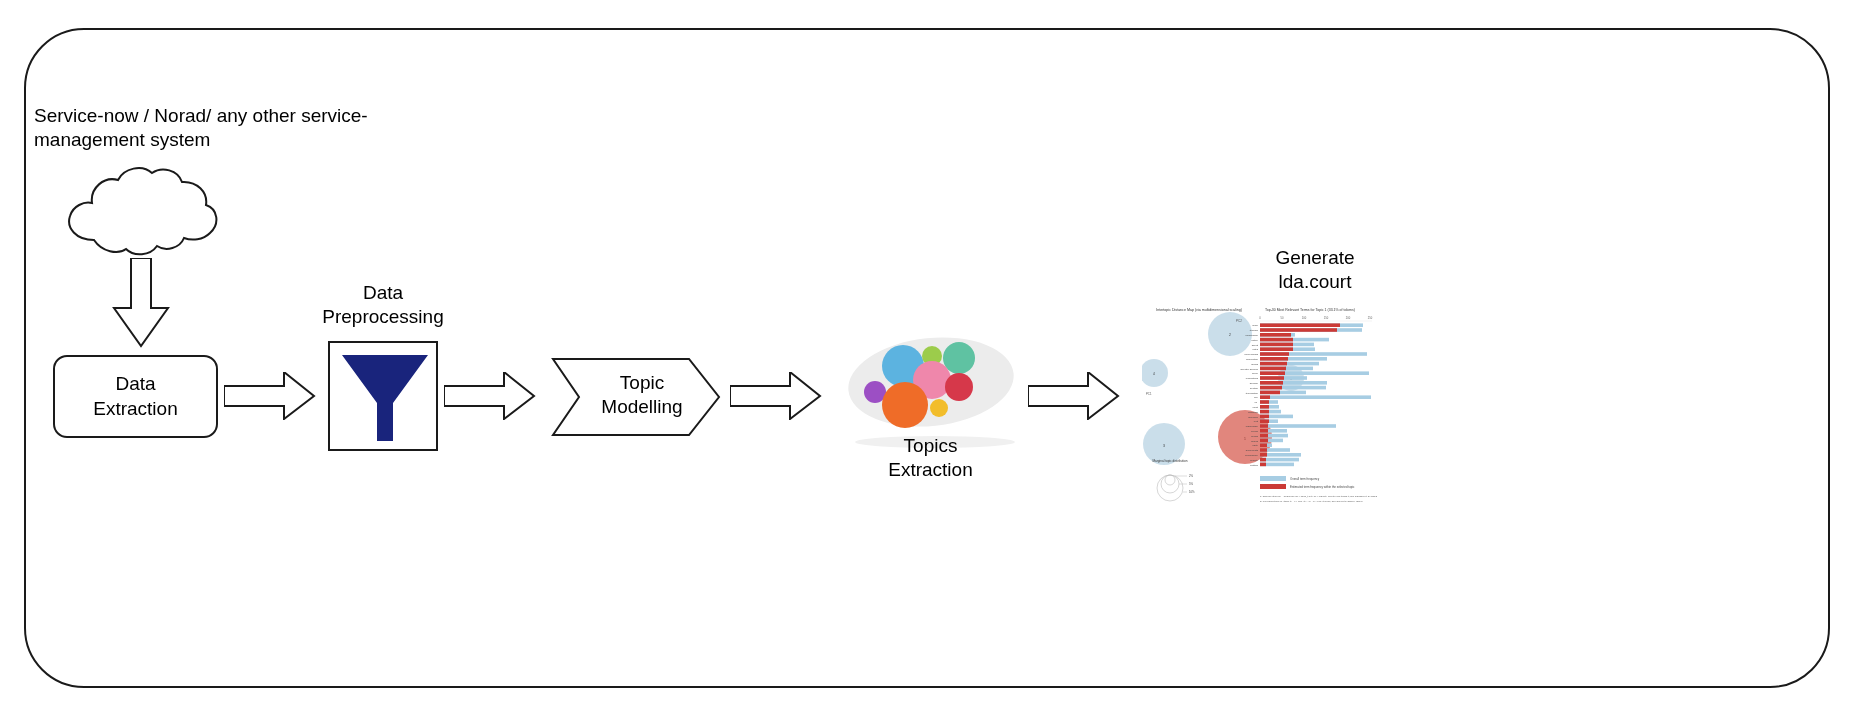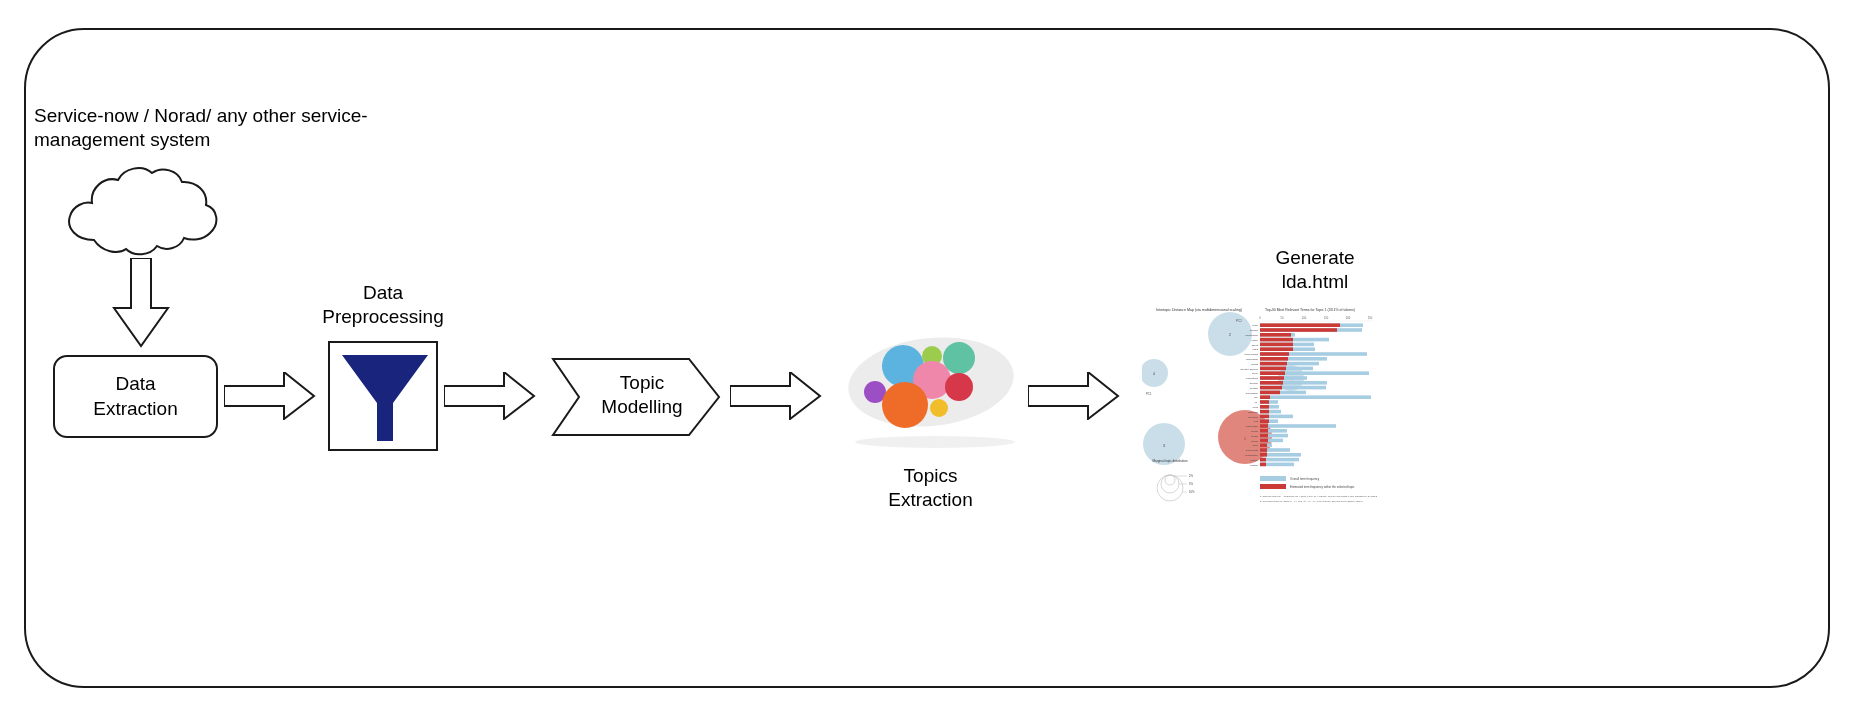--- a/index.html
+++ b/index.html
@@ -34,21 +34,21 @@
   #box-pp{position:absolute;left:328px;top:341px;width:110px;height:110px;
           border:2px solid #1a1a1a;box-sizing:border-box;background:#fff;}
   #funnel{position:absolute;left:0;top:0;width:110px;height:110px;}
 
   
   #chev{position:absolute;left:551px;top:357px;width:170px;height:80px;}
   #chev-label{left:567px;top:371px;width:150px;font-size:19px;}
 
   
   #blob{position:absolute;left:843px;top:330px;width:185px;height:120px;}
-  #topics-label{left:848px;top:464px;width:165px;font-size:19px;}
+  #topics-label{left:848px;top:434px;width:165px;font-size:19px;}
 
   
   #gen-label{left:1230px;top:246px;width:170px;font-size:19px;}
 
   
   #lda{position:absolute;left:1142px;top:300px;width:235px;height:210px;background:#fff;}
   #lda svg{display:block;}
 </style>
 </head>
 <body>
@@ -132,21 +132,21 @@
   <div class="lbl" id="topics-label">Topics
 Extraction</div>
 
   <div class="rarrow" style="left:1028px;top:372px;">
     <svg width="92" height="48" viewBox="0 0 92 48">
       <path d="M0 14 L60 14 L60 0 L90 24 L60 47 L60 34 L0 34 Z" fill="#ffffff" stroke="#1a1a1a" stroke-width="2"></path>
     </svg>
   </div>
 
   <div class="lbl" id="gen-label">Generate
-lda.html</div>
+lda.court</div>
 
   <div id="lda">
     <svg width="235" height="210" viewBox="0 0 235 210">
       <rect x="0" y="0" width="235" height="210" fill="#ffffff"></rect>
 
       <text x="57" y="11" font-size="3.6" fill="#333" text-anchor="middle" font-family="Liberation Sans, sans-serif">Intertopic Distance Map (via multidimensional scaling)</text>
 
       <circle cx="88" cy="34" r="22" fill="#c5dbe8" opacity="0.92"></circle>
       <text x="97" y="22" font-size="3" fill="#555" text-anchor="middle">PC2</text>
       <text x="88" y="36" font-size="3.4" fill="#333" text-anchor="middle">2</text>

